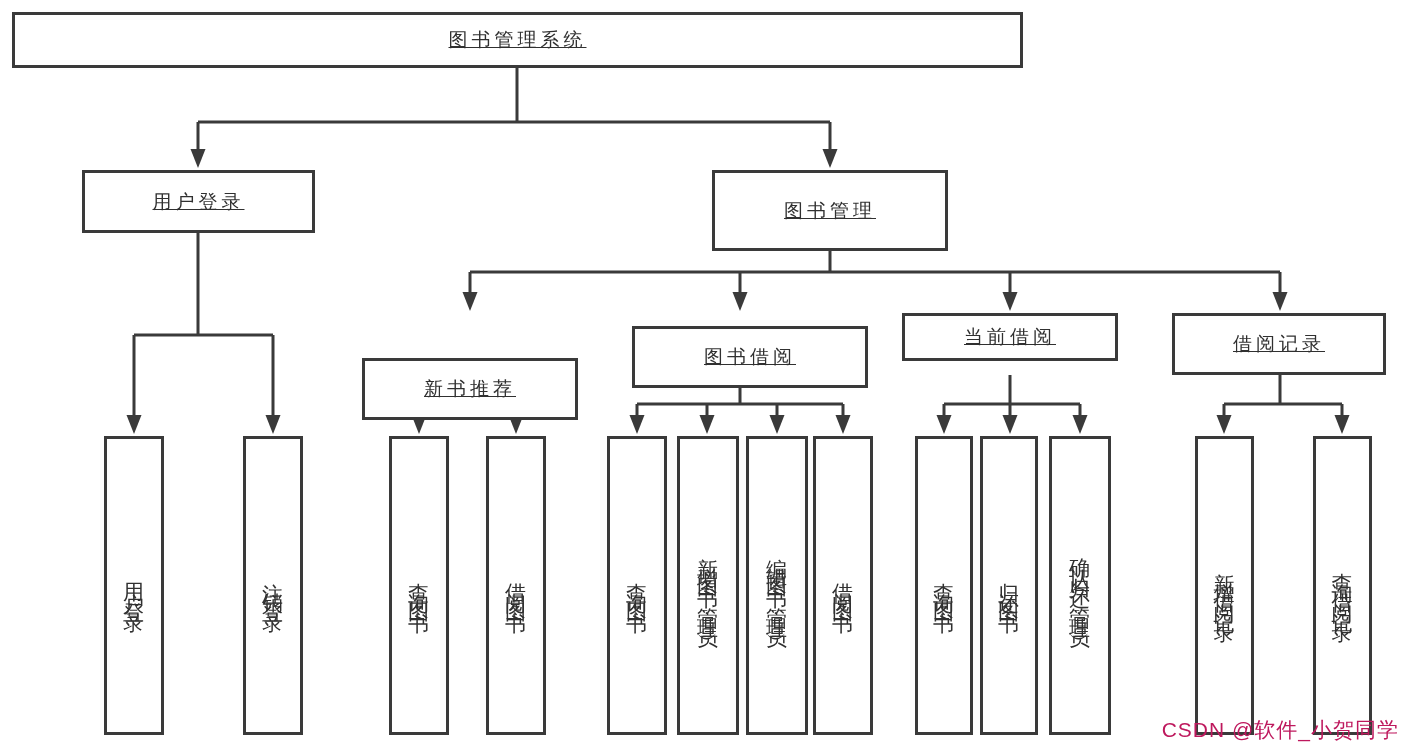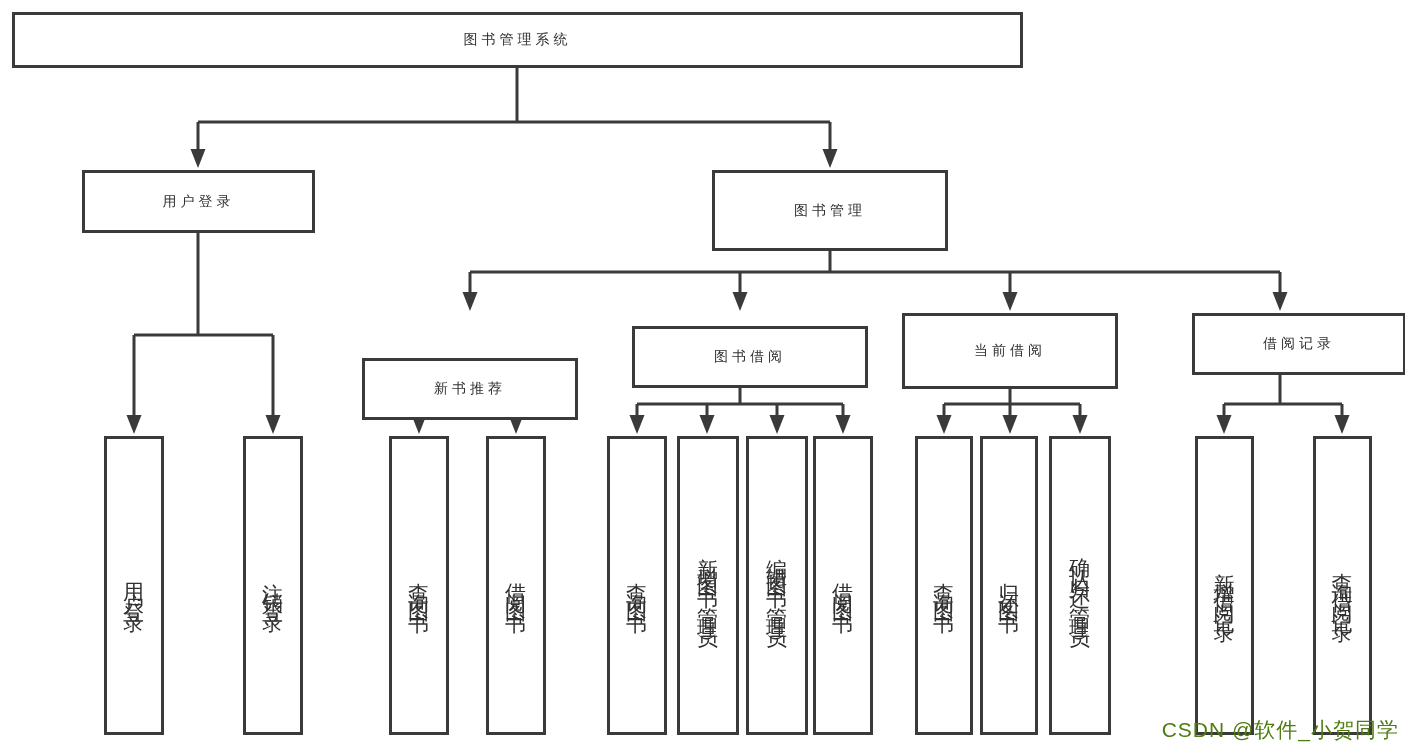--- a/index.html
+++ b/index.html
@@ -27,61 +27,62 @@
     box-sizing: border-box;
     border: 3px solid #3a3a3a;
     background: #ffffff;
     color: #303030;
     display: flex;
     align-items: center;
     justify-content: center;
     z-index: 2;
   }
   .h-box {
-    font-size: 14px;
+    font-size: 19px;
     letter-spacing: 4px;
     white-space: nowrap;
+    text-decoration: underline;
   }
   .v-box {
     writing-mode: vertical-rl;
     text-orientation: mixed;
     font-size: 21px;
     letter-spacing: 10px;
     line-height: 1;
   }
   
   #n-root          { left: 12px;   top: 12px;  width: 1011px; height: 56px; }
   
   #n-user-login    { left: 82px;   top: 170px; width: 233px;  height: 63px; }
   #n-book-mgmt     { left: 712px;  top: 170px; width: 236px;  height: 81px; }
   
   #n-new-book      { left: 362px;  top: 313px; width: 216px;  height: 62px; margin-top: 45px; }
   #n-book-borrow   { left: 632px;  top: 326px; width: 236px;  height: 62px; }
-  #n-cur-borrow    { left: 902px;  top: 313px; width: 216px;  height: 76px; }
-  #n-borrow-rec    { left: 1172px; top: 313px; width: 214px;  height: 62px; margin-left: 20px; }
+  #n-cur-borrow    { left: 902px;  top: 313px; width: 216px;  height: 48px; }
+  #n-borrow-rec    { left: 1172px; top: 313px; width: 214px;  height: 62px; }
   
   #n-leaf-login    { left: 104px;  top: 436px; width: 60px; height: 299px; }
   #n-leaf-logout   { left: 243px;  top: 436px; width: 60px; height: 299px; }
   #n-leaf-nb-query { left: 389px;  top: 436px; width: 60px; height: 299px; }
   #n-leaf-nb-borrow{ left: 486px;  top: 436px; width: 60px; height: 299px; }
   #n-leaf-bb-query { left: 607px;  top: 436px; width: 60px; height: 299px; }
   #n-leaf-bb-add   { left: 677px;  top: 436px; width: 62px; height: 299px; }
   #n-leaf-bb-edit  { left: 746px;  top: 436px; width: 62px; height: 299px; }
   #n-leaf-bb-borrow{ left: 813px;  top: 436px; width: 60px; height: 299px; }
   #n-leaf-cb-query { left: 915px;  top: 436px; width: 58px; height: 299px; }
   #n-leaf-cb-return{ left: 980px;  top: 436px; width: 58px; height: 299px; }
   #n-leaf-cb-confirm{ left: 1049px; top: 436px; width: 62px; height: 299px; }
   #n-leaf-br-add   { left: 1195px; top: 436px; width: 59px; height: 299px; }
   #n-leaf-br-query { left: 1313px; top: 436px; width: 59px; height: 299px; }
   #watermark {
     position: absolute;
     right: 6px;
     top: 716px;
     font-size: 21px;
-    color: #4d7c0f;
+    color: #be185d;
     letter-spacing: 1px;
     white-space: nowrap;
     z-index: 3;
   }
 </style>
 </head>
 <body>
 
 <div id="canvas">
 

